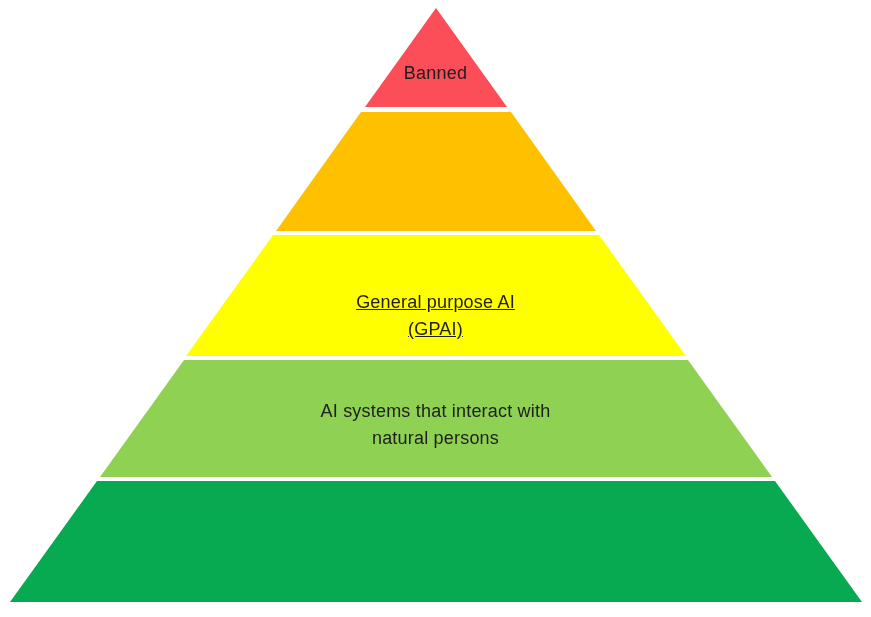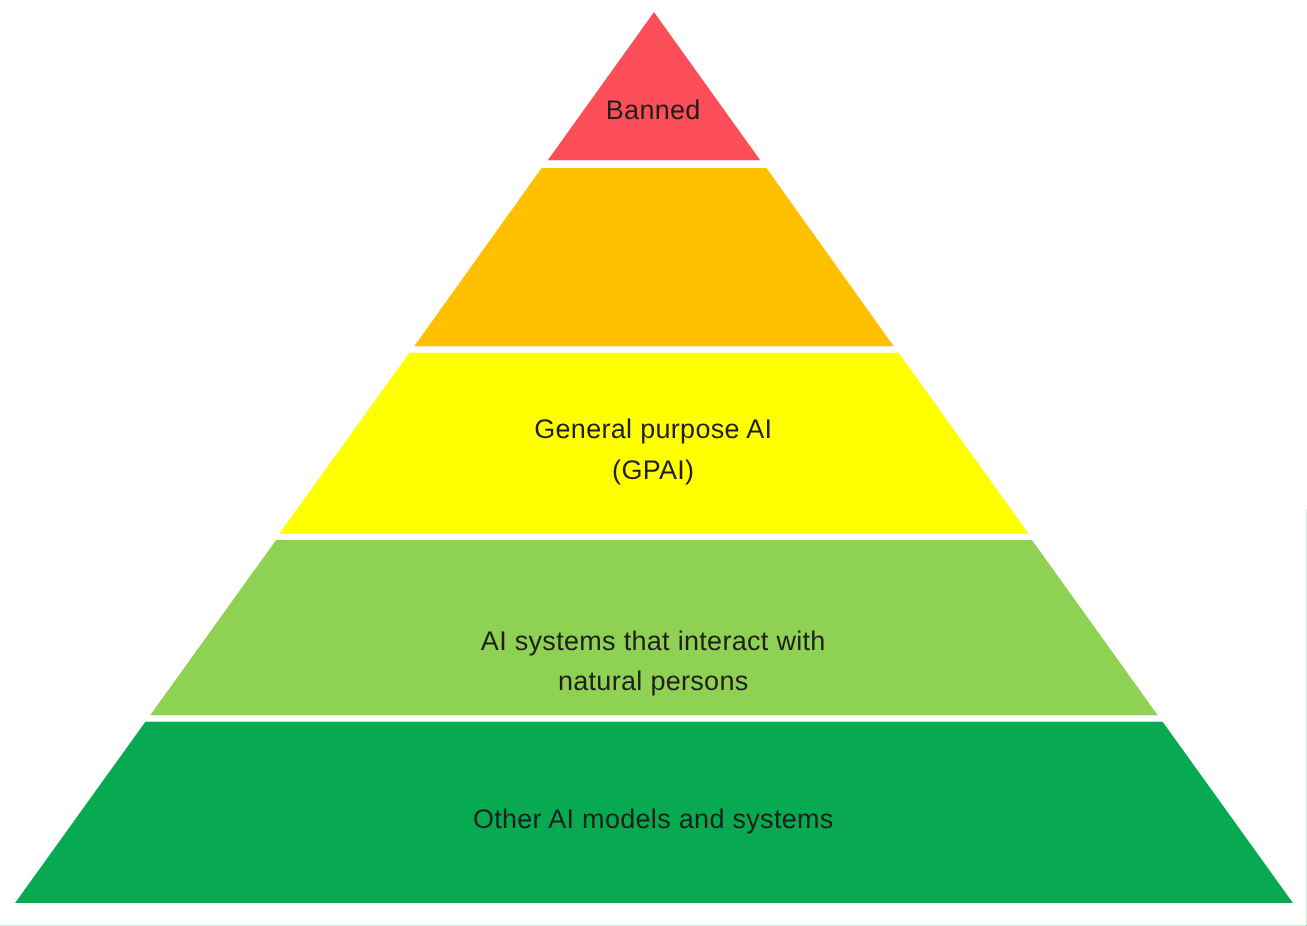--- a/index.html
+++ b/index.html
@@ -32,35 +32,34 @@
     width: 871px;
     text-align: center;
     font-size: 18px;
     line-height: 27px;
     color: #1e1e1e;
     white-space: pre-line;
     letter-spacing: 0.2px;
   }
   .label-1 { top: 60px; }
   .label-2 { top: 146px; }
-  .label-3 { top: 273px; }
-  .label-4 { top: 414px; }
+  .label-3 { top: 289px; text-decoration: underline; }
+  .label-4 { top: 398px; }
   .label-5 { top: 533px; }
 </style>
 </head>
 <body>
 
 <div class="canvas">
 
   <div class="tier tier-1" style="background-color: rgb(251, 78, 88);"></div>
   <div class="tier tier-2" style="background-color: rgb(255, 192, 0);"></div>
   <div class="tier tier-3" style="background-color: rgb(255, 255, 0);"></div>
   <div class="tier tier-4" style="background-color: rgb(143, 209, 82);"></div>
   <div class="tier tier-5" style="background-color: rgb(7, 169, 81);"></div>
 
   <div class="tier-label label-1">Banned</div>
   <div class="tier-label label-3">General purpose AI
 (GPAI)</div>
   <div class="tier-label label-4">AI systems that interact with
 natural persons</div>
-  <div class="tier-label label-5">Other AI models and systems</div>
 
 </div>
 
 </body></html>

